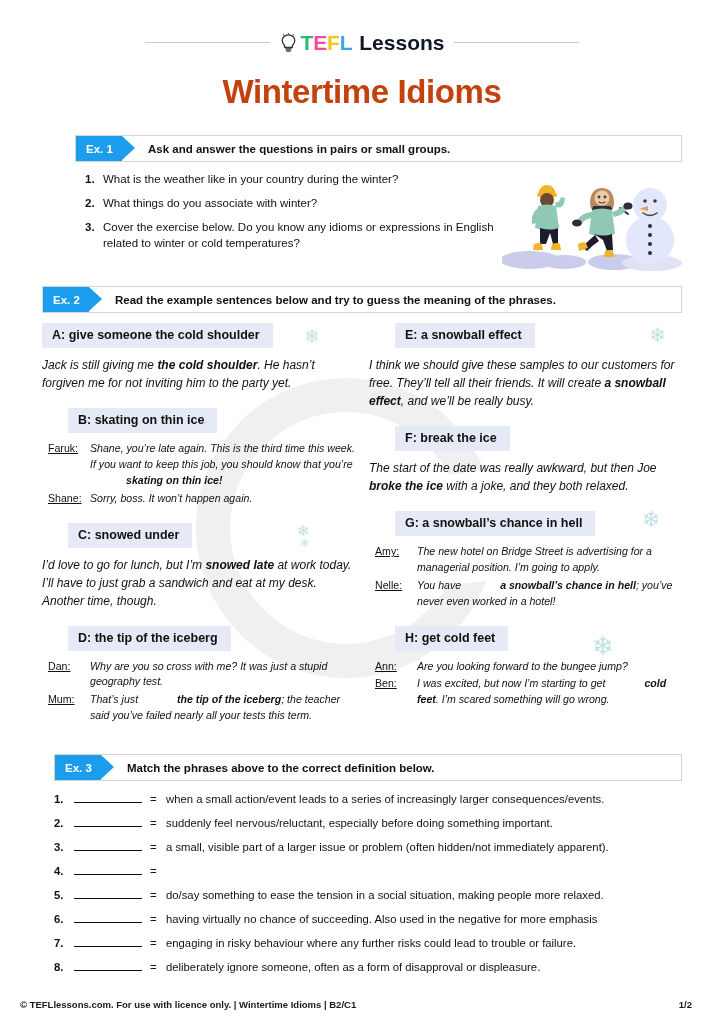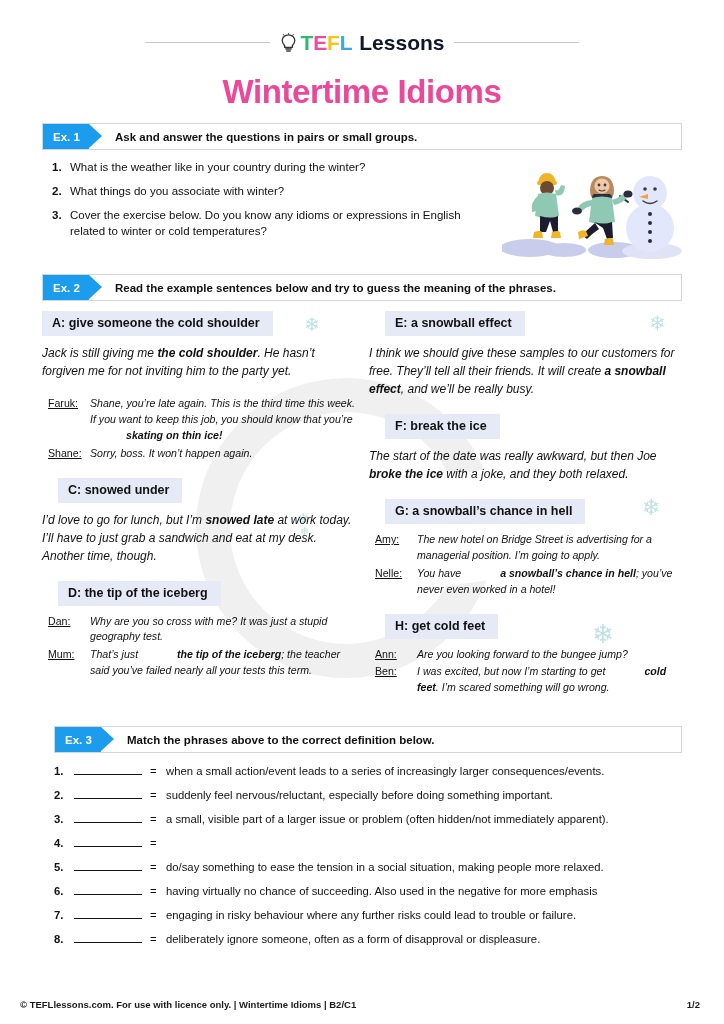--- a/index.html
+++ b/index.html
@@ -90,21 +90,21 @@
     font-weight: bold;
     color: #0f172a;
     line-height: 1;
     margin-left: 4px;
   }
 
   .page-title {
     text-align: center;
     font-size: 33px;
     font-weight: bold;
-    color: #ec4899;
+    color: #c2410c;
     letter-spacing: -0.4px;
     margin-top: 20px;
   }
 
   
   .ex-bar {
     margin: 0 42px;
     height: 27px;
     border: 1px solid #d5d5d5;
     display: flex;
@@ -139,22 +139,23 @@
     display: flex;
     align-items: center;
     font-size: 11.5px;
     font-weight: bold;
     color: #111111;
     padding-left: 26px;
   }
 
   
   .ex1-wrap {
-    margin-top: 12px;
-    position: relative;
+    margin-top: 24px;
+    position: relative;
+    padding-left: 33px;
   }
   .ex1-body {
     display: flex;
     margin: 10px 42px 0 42px;
   }
   .q-list { flex: 1 1 auto; padding-left: 10px; }
   .q-item {
     display: flex;
     margin-bottom: 9px;
     font-size: 11.5px;
@@ -189,21 +190,21 @@
     display: inline-block;
     background: #e6eaf7;
     padding: 5px 13px 6px 10px;
     font-size: 12.5px;
     font-weight: bold;
     color: #111111;
     margin-bottom: 8px;
     position: relative;
     z-index: 6;
   }
-  .idiom-head.indent { margin-left: 16px; }
+  .idiom-head.indent { margin-left: 26px; }
 
   .ex-body {
     font-size: 12px;
     font-style: italic;
     color: #111111;
     line-height: 1.5;
     margin-bottom: 16px;
     position: relative;
     z-index: 6;
   }
@@ -251,21 +252,21 @@
     border-bottom: 1px solid #111;
     height: 10px;
     margin-right: 8px;
   }
   .def-eq { flex: 0 0 16px; }
   .def-text { flex: 1 1 auto; }
 
   
   .footer {
     position: absolute;
-    left: 0; right: 4px;
+    left: 0; right: 12px;
     bottom: 14px;
     display: flex;
     justify-content: space-between;
     padding: 0 20px;
     font-size: 9.5px;
     font-weight: bold;
     color: #1a1a1a;
   }
 </style>
 </head>
@@ -390,20 +391,21 @@
       <span class="flake" style="left:600px; top:186px; font-size:22px;">❄</span>
       <span class="flake" style="left:550px; top:310px; font-size:26px;">❄</span>
 
       <div class="col">
 
         <div class="idiom-head">A:  give someone the cold shoulder</div>
         <div class="ex-body">
           <span>Jack is still giving me </span><b>the cold shoulder</b><span>. He hasn’t forgiven me for not inviting him to the party yet.</span>
         </div>
 
+        <div class="idiom-head indent">B:  skating on thin ice</div>
         <div class="dialog">
           <div class="dline">
             <span class="dname">Faruk:</span>
             <span class="dtext"><span>Shane, you’re late again. This is the third time this week. If you want to keep this job, you should know that you’re </span><b>skating on thin ice!</b></span>
           </div>
           <div class="dline">
             <span class="dname">Shane:</span>
             <span class="dtext">Sorry, boss. It won’t happen again.</span>
           </div>
         </div>

